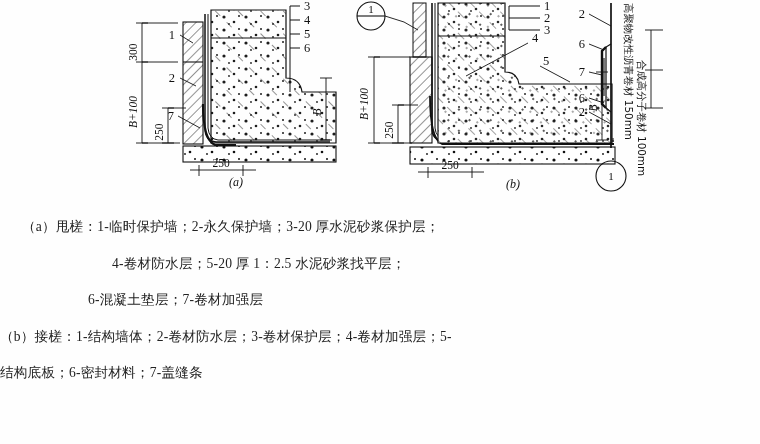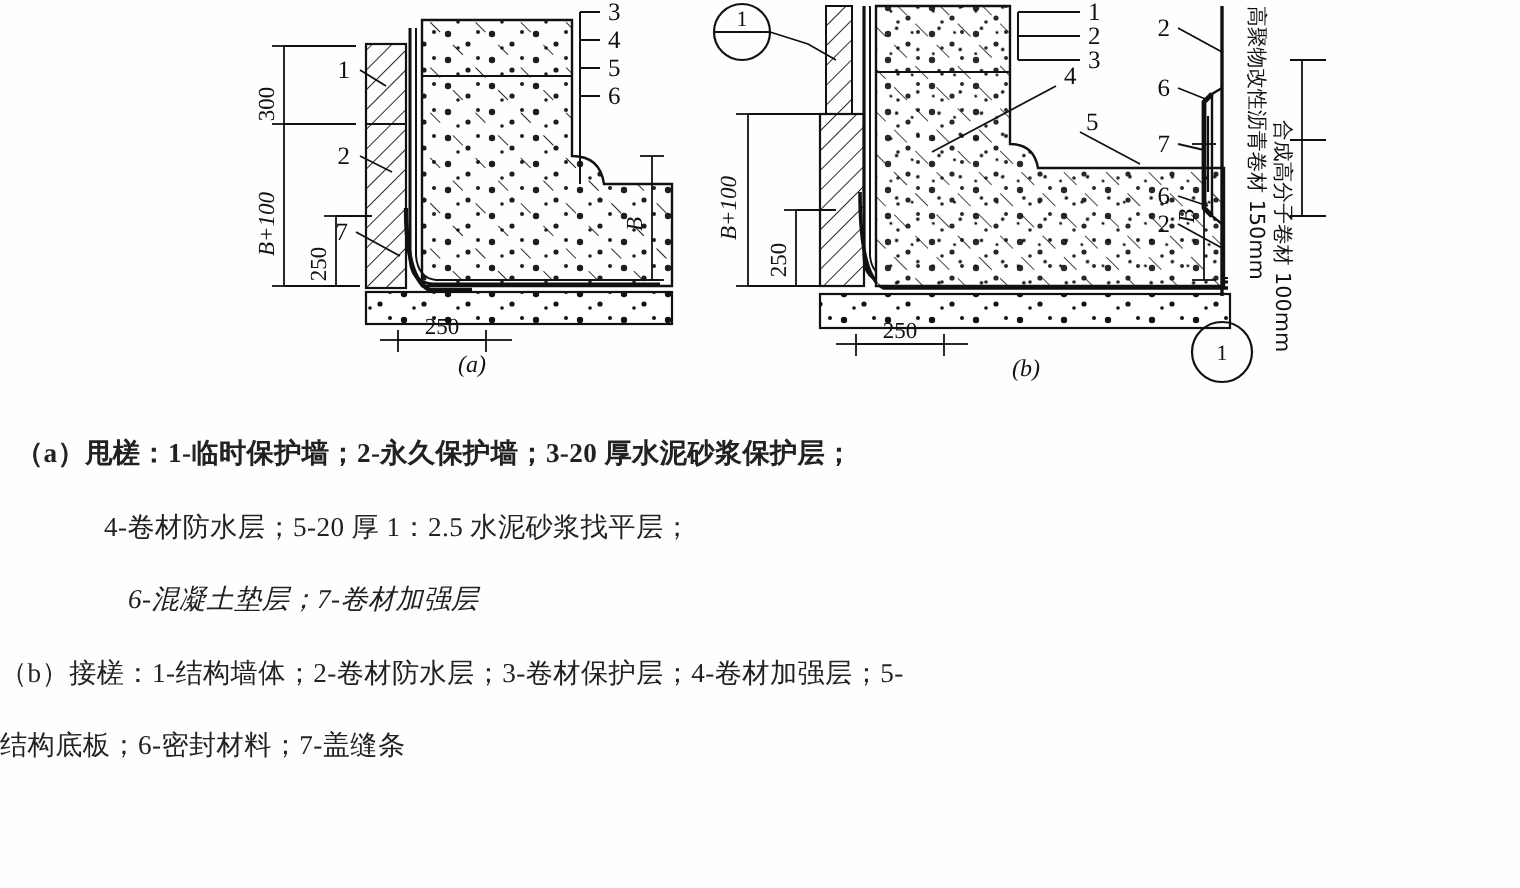--- a/index.html
+++ b/index.html
@@ -53,23 +53,23 @@
   }
   .legend-line {
     font-size: 13.6px;
     line-height: 1.0;
     color: #222;
     letter-spacing: 0.2px;
     white-space: nowrap;
     margin-bottom: 23px;
     font-family: "Liberation Serif", "DejaVu Serif", serif;
   }
-  .legend-line.indent-0 { padding-left: 8px; font-weight: bold; }
-  .legend-line.indent-1 { padding-left: 52px; }
-  .legend-line.indent-2 { padding-left: 64px; font-style: italic; }
+  .legend-line.indent-0 { padding-left: 22px; }
+  .legend-line.indent-1 { padding-left: 112px; }
+  .legend-line.indent-2 { padding-left: 88px; }
   .legend-line.indent-3 { }
   .legend-line.indent-4 { }
 
   
   text {
     font-family: "Liberation Serif", "DejaVu Serif", serif;
     fill: #111;
   }
   .dim-num { font-size: 11.5px; }
   .dim-ital { font-size: 11.5px; font-style: italic; }

